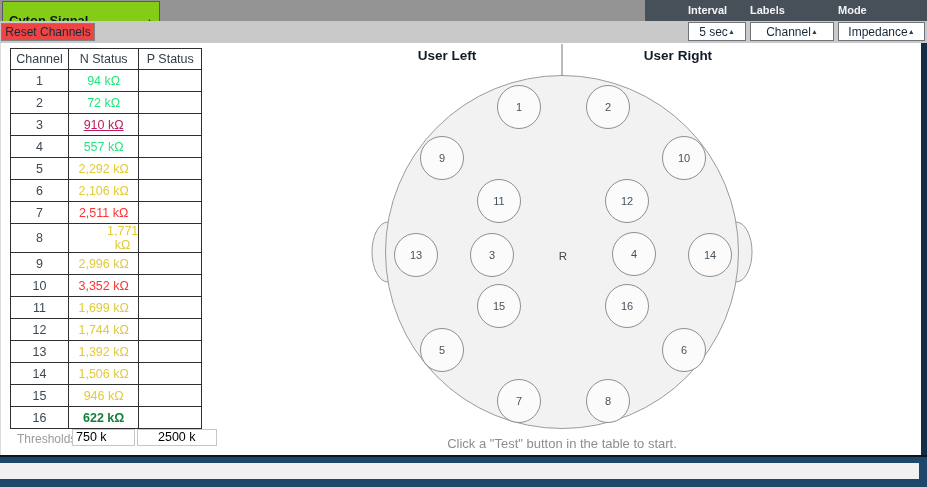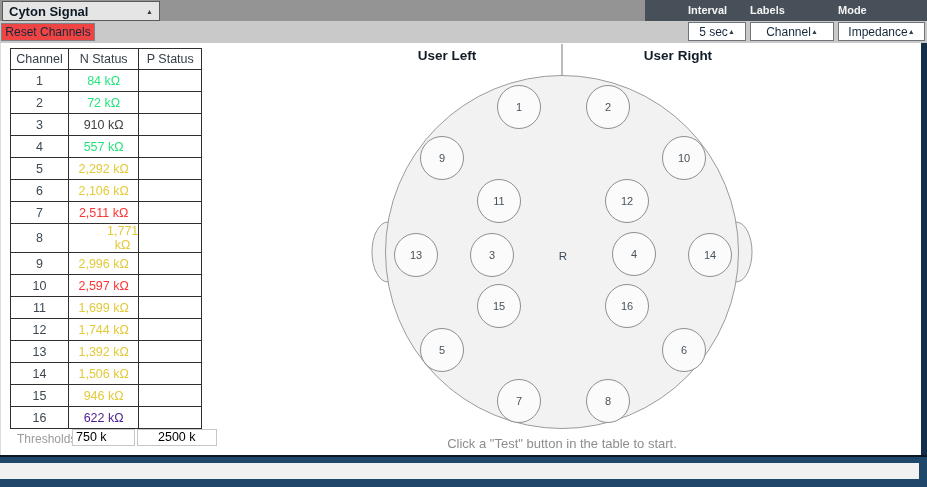--- a/index.html
+++ b/index.html
@@ -5,23 +5,23 @@
   html,body{margin:0;padding:0;background:#ffffff;}
   #app{
     position:relative;width:927px;height:487px;overflow:hidden;
     font-family:"Liberation Sans","DejaVu Sans",sans-serif;
     background:#ffffff;
   }
   
   .header-bar{position:absolute;top:0;left:0;width:927px;height:21px;background:#949494;}
   .header-bar .dark-seg{position:absolute;top:0;left:645px;width:282px;height:21px;background:#475059;}
   .title-dd{
-    position:absolute;left:2px;top:1px;width:158px;height:19px;background:#e5e5e5;
+    position:absolute;left:2px;top:1px;width:158px;height:19px;background:#84cc16;
     border:1px solid #5a5a5a;box-sizing:border-box;display:flex;align-items:center;
-    justify-content:space-between;padding:9px 6px;font-weight:bold;font-size:13px;color:#0c1824;
+    justify-content:space-between;padding:18px 6px;font-weight:bold;font-size:13px;color:#0c1824;
   }
   .hdr-label{position:absolute;top:4px;font-size:11px;color:#f4f4f4;font-weight:bold;}
   .hdr-label.l0{left:688px;width:58px;}
   .hdr-label.l1{left:750px;width:84px;}
   .hdr-label.l2{left:838px;width:86px;}
   .tri{font-size:7px;color:#333d47;line-height:1;}
   
   .toolbar{position:absolute;top:21px;left:0;width:927px;height:22px;background:#c9c9c9;}
   .btn{
     position:absolute;top:2px;height:18px;background:#ef4444;border:1px solid #7d8288;
@@ -111,31 +111,31 @@
       <thead>
         <tr>
           <th>Channel</th>
           <th>N Status</th>
           <th>P Status</th>
         </tr>
       </thead>
       <tbody>
           <tr>
             <td class="ch">1</td>
-            <td style="color: rgb(38, 229, 124);">84 kΩ</td>
+            <td style="color: rgb(38, 229, 124);">94 kΩ</td>
             <td></td>
           </tr>
           <tr>
             <td class="ch">2</td>
             <td style="color: rgb(38, 229, 124); margin-top: 44px;">72 kΩ</td>
             <td></td>
           </tr>
           <tr>
             <td class="ch">3</td>
-            <td style="color: #404040;">910 kΩ</td>
+            <td style="color: #be185d; text-decoration: underline;">910 kΩ</td>
             <td></td>
           </tr>
           <tr>
             <td class="ch">4</td>
             <td style="color: rgb(38, 229, 124);">557 kΩ</td>
             <td></td>
           </tr>
           <tr>
             <td class="ch">5</td>
             <td style="color: rgb(226, 202, 56);">2,292 kΩ</td>
@@ -156,21 +156,21 @@
             <td style="color: rgb(226, 202, 56); padding-left: 38px;">1,771 kΩ</td>
             <td></td>
           </tr>
           <tr>
             <td class="ch">9</td>
             <td style="color: rgb(226, 202, 56);">2,996 kΩ</td>
             <td></td>
           </tr>
           <tr>
             <td class="ch">10</td>
-            <td style="color: rgb(255, 52, 52);">2,597 kΩ</td>
+            <td style="color: rgb(255, 52, 52);">3,352 kΩ</td>
             <td></td>
           </tr>
           <tr>
             <td class="ch">11</td>
             <td style="color: rgb(226, 202, 56);">1,699 kΩ</td>
             <td></td>
           </tr>
           <tr>
             <td class="ch">12</td>
             <td style="color: rgb(226, 202, 56);">1,744 kΩ</td>
@@ -186,21 +186,21 @@
             <td style="color: rgb(226, 202, 56);">1,506 kΩ</td>
             <td></td>
           </tr>
           <tr>
             <td class="ch">15</td>
             <td style="color: rgb(226, 202, 56);">946 kΩ</td>
             <td></td>
           </tr>
           <tr>
             <td class="ch">16</td>
-            <td style="color: #4c1d95;">622 kΩ</td>
+            <td style="color: #15803d; font-weight: bold;">622 kΩ</td>
             <td></td>
           </tr>
         </tbody>
     </table>
 
     <div class="thr-label">Thresholds</div>
     <input class="thr-input low" value="750 k" style="">
     <input class="thr-input high" value="2500 k" style="">
 
     <svg class="plot" viewBox="0 0 430 412">

